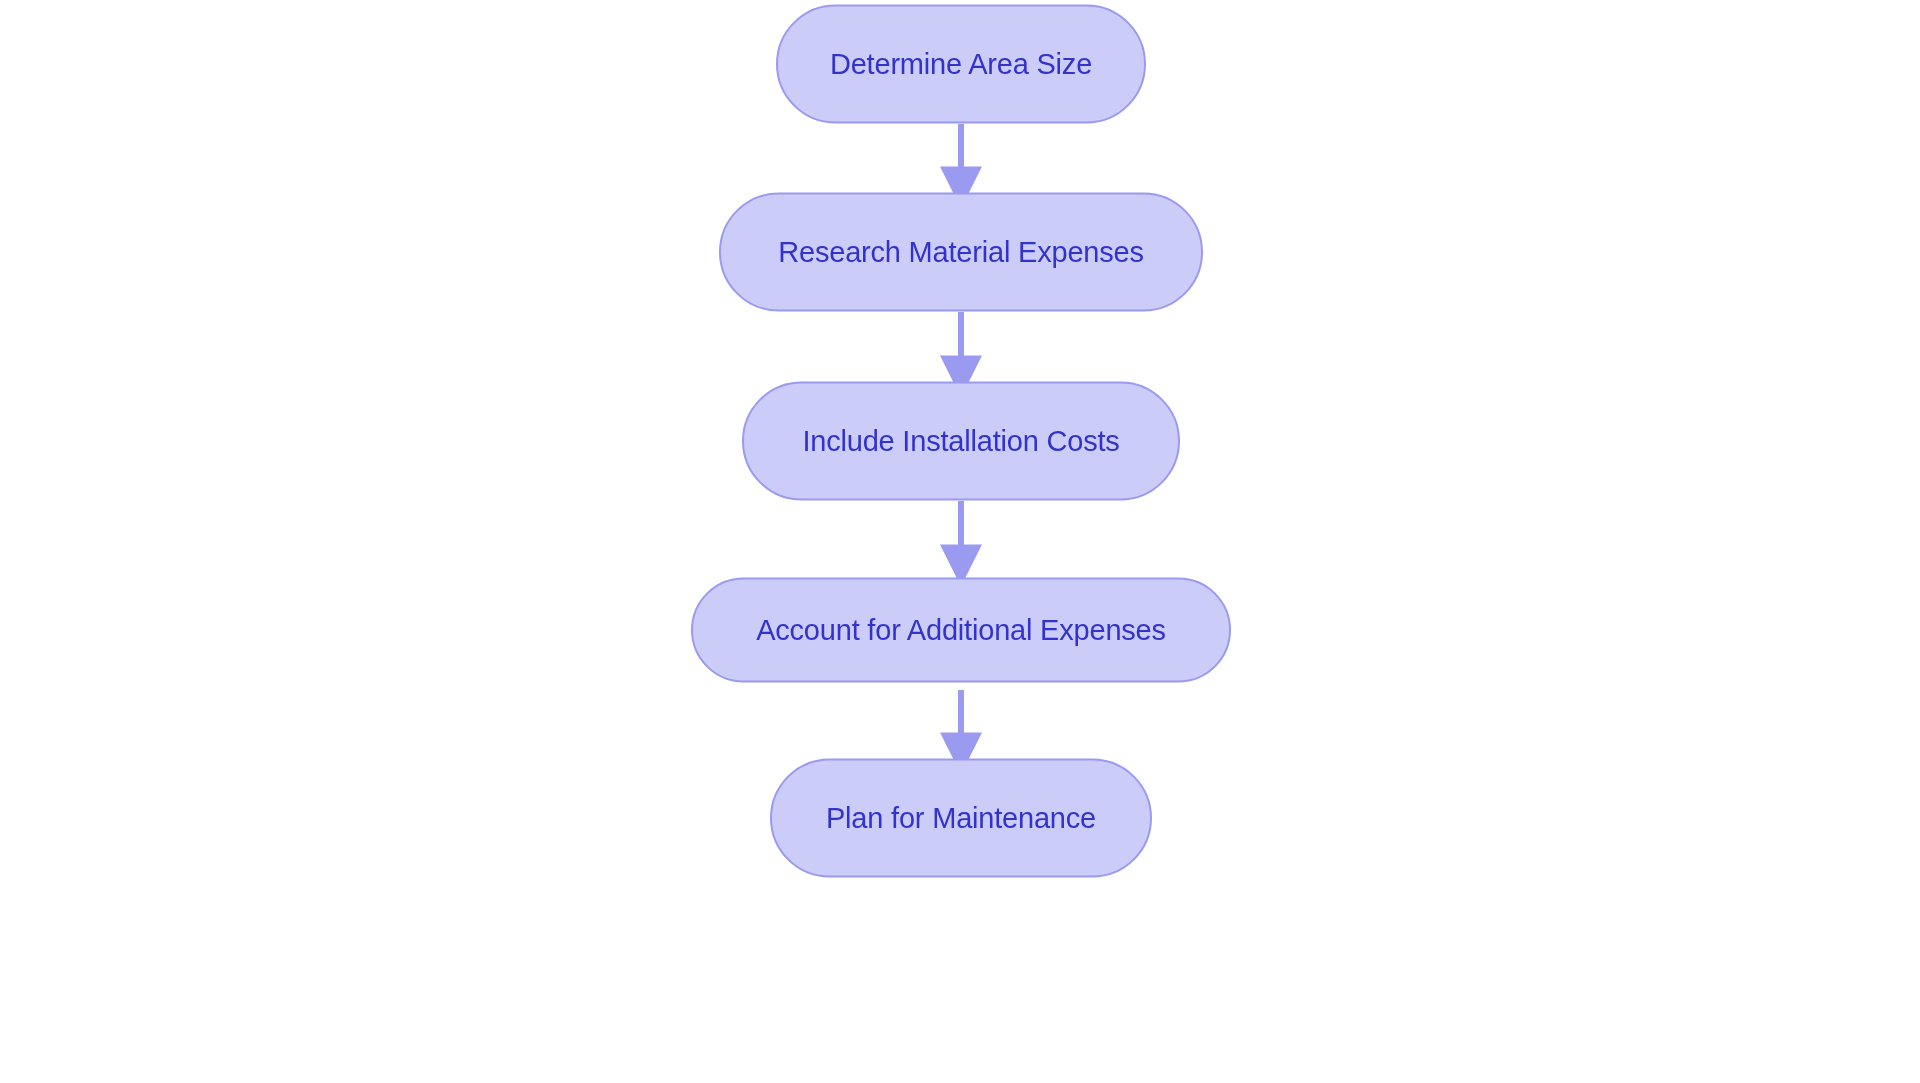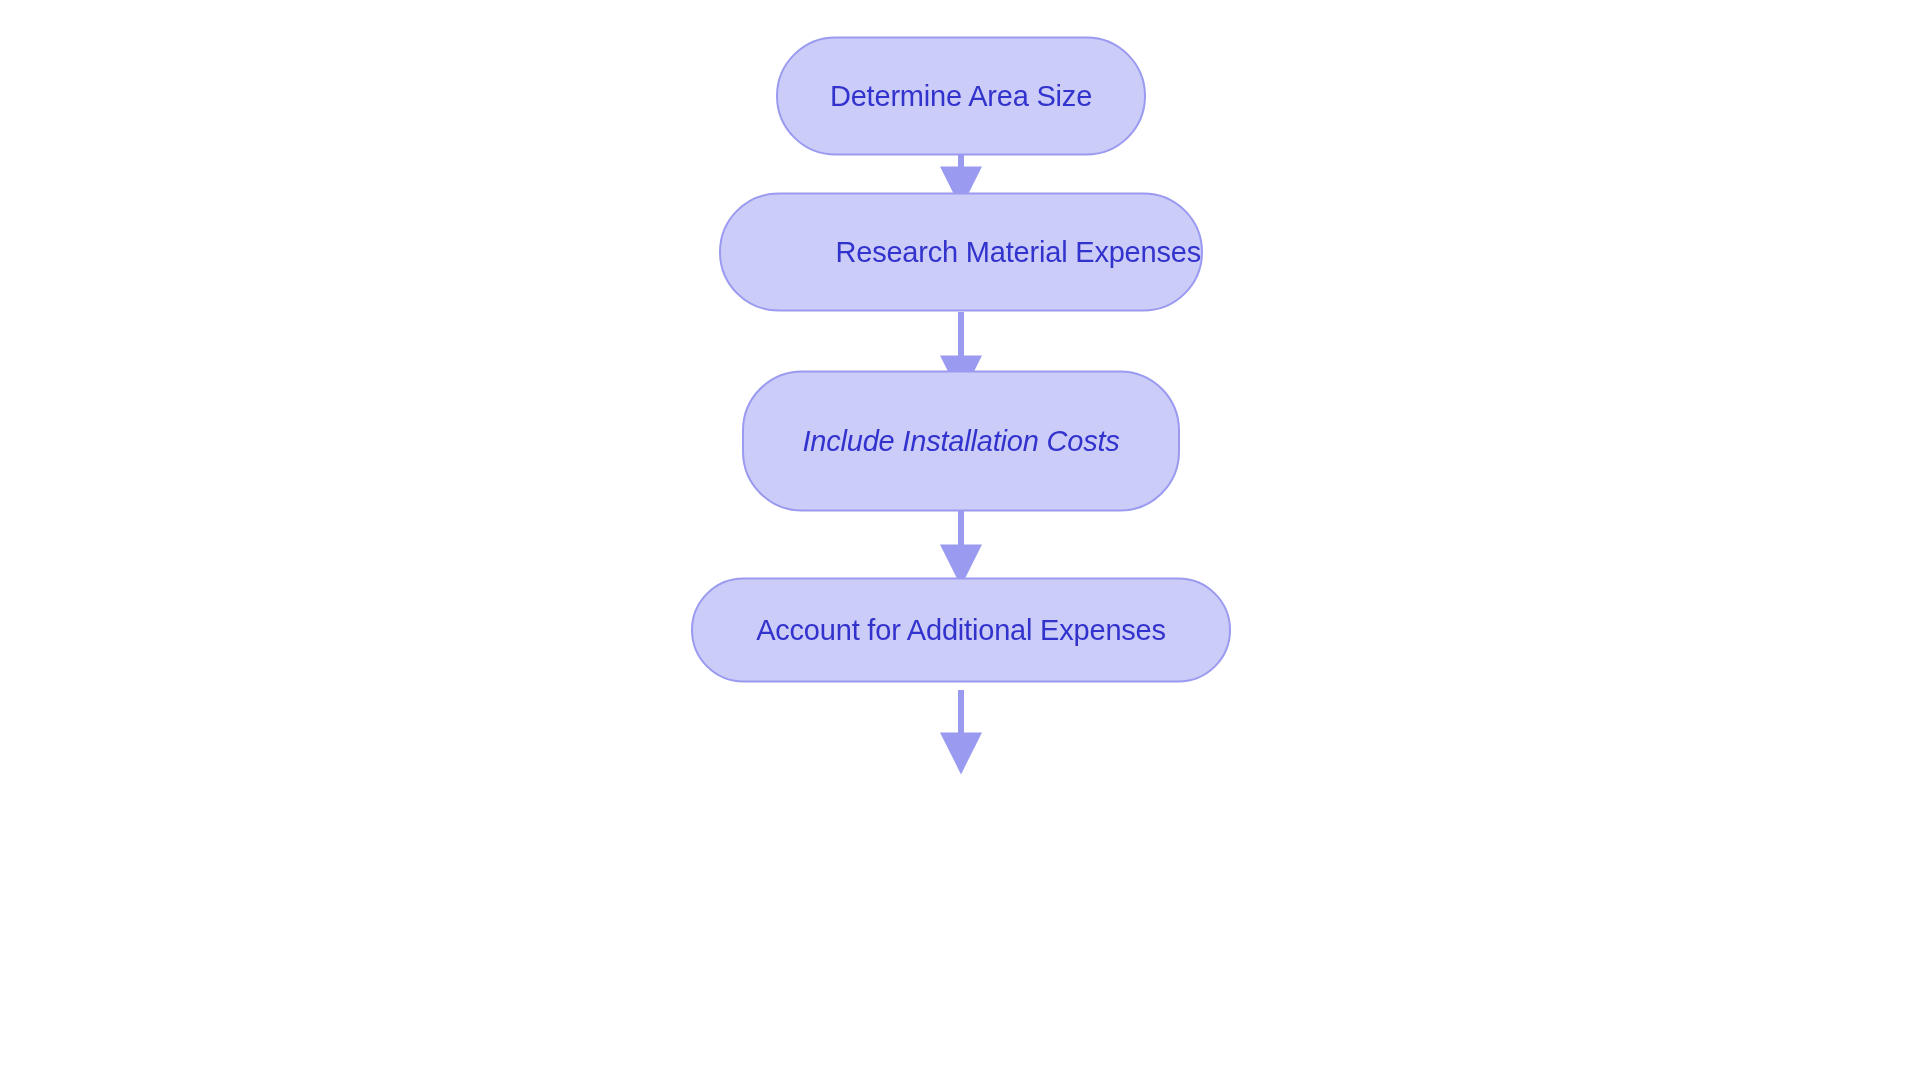--- a/index.html
+++ b/index.html
@@ -64,30 +64,33 @@
 
     <line x1="961" y1="124" x2="961" y2="170" stroke="#9a9af0" stroke-width="6" marker-end="url(#arrowhead)"></line>
 
     <line x1="961" y1="312" x2="961" y2="359" stroke="#9a9af0" stroke-width="6" marker-end="url(#arrowhead)"></line>
 
     <line x1="961" y1="501" x2="961" y2="548" stroke="#9a9af0" stroke-width="6" marker-end="url(#arrowhead)"></line>
 
     <line x1="961" y1="690" x2="961" y2="736" stroke="#9a9af0" stroke-width="6" marker-end="url(#arrowhead)"></line>
   </svg>
 
-  <div class="node" id="node-n1" style="left:961px; top:64px; width:370px; height:119px;margin-top:32px;">
+  <div class="node" id="node-n1" style="left:961px; top:64px; width:370px; height:119px;">
     <span class="node-label">Determine Area Size</span>
   </div>
 
-  <div class="node" id="node-n2" style="left:961px; top:252px; width:484px; height:119px;justify-content:flex-end;">
+  <div class="node" id="node-n2" style="left:961px; top:252px; width:484px; height:119px;">
     <span class="node-label">Research Material Expenses</span>
   </div>
 
-  <div class="node" id="node-n3" style="left:961px; top:441px; width:438px; height:141px;font-style:italic;">
+  <div class="node" id="node-n3" style="left:961px; top:441px; width:438px; height:119px;">
     <span class="node-label">Include Installation Costs</span>
   </div>
 
   <div class="node" id="node-n4" style="left:961px; top:630px; width:540px; height:105px;">
     <span class="node-label">Account for Additional Expenses</span>
   </div>
 
+  <div class="node" id="node-n5" style="left:961px; top:818px; width:382px; height:119px;">
+    <span class="node-label">Plan for Maintenance</span>
+  </div>
 
 </div>
 
 </body></html>

